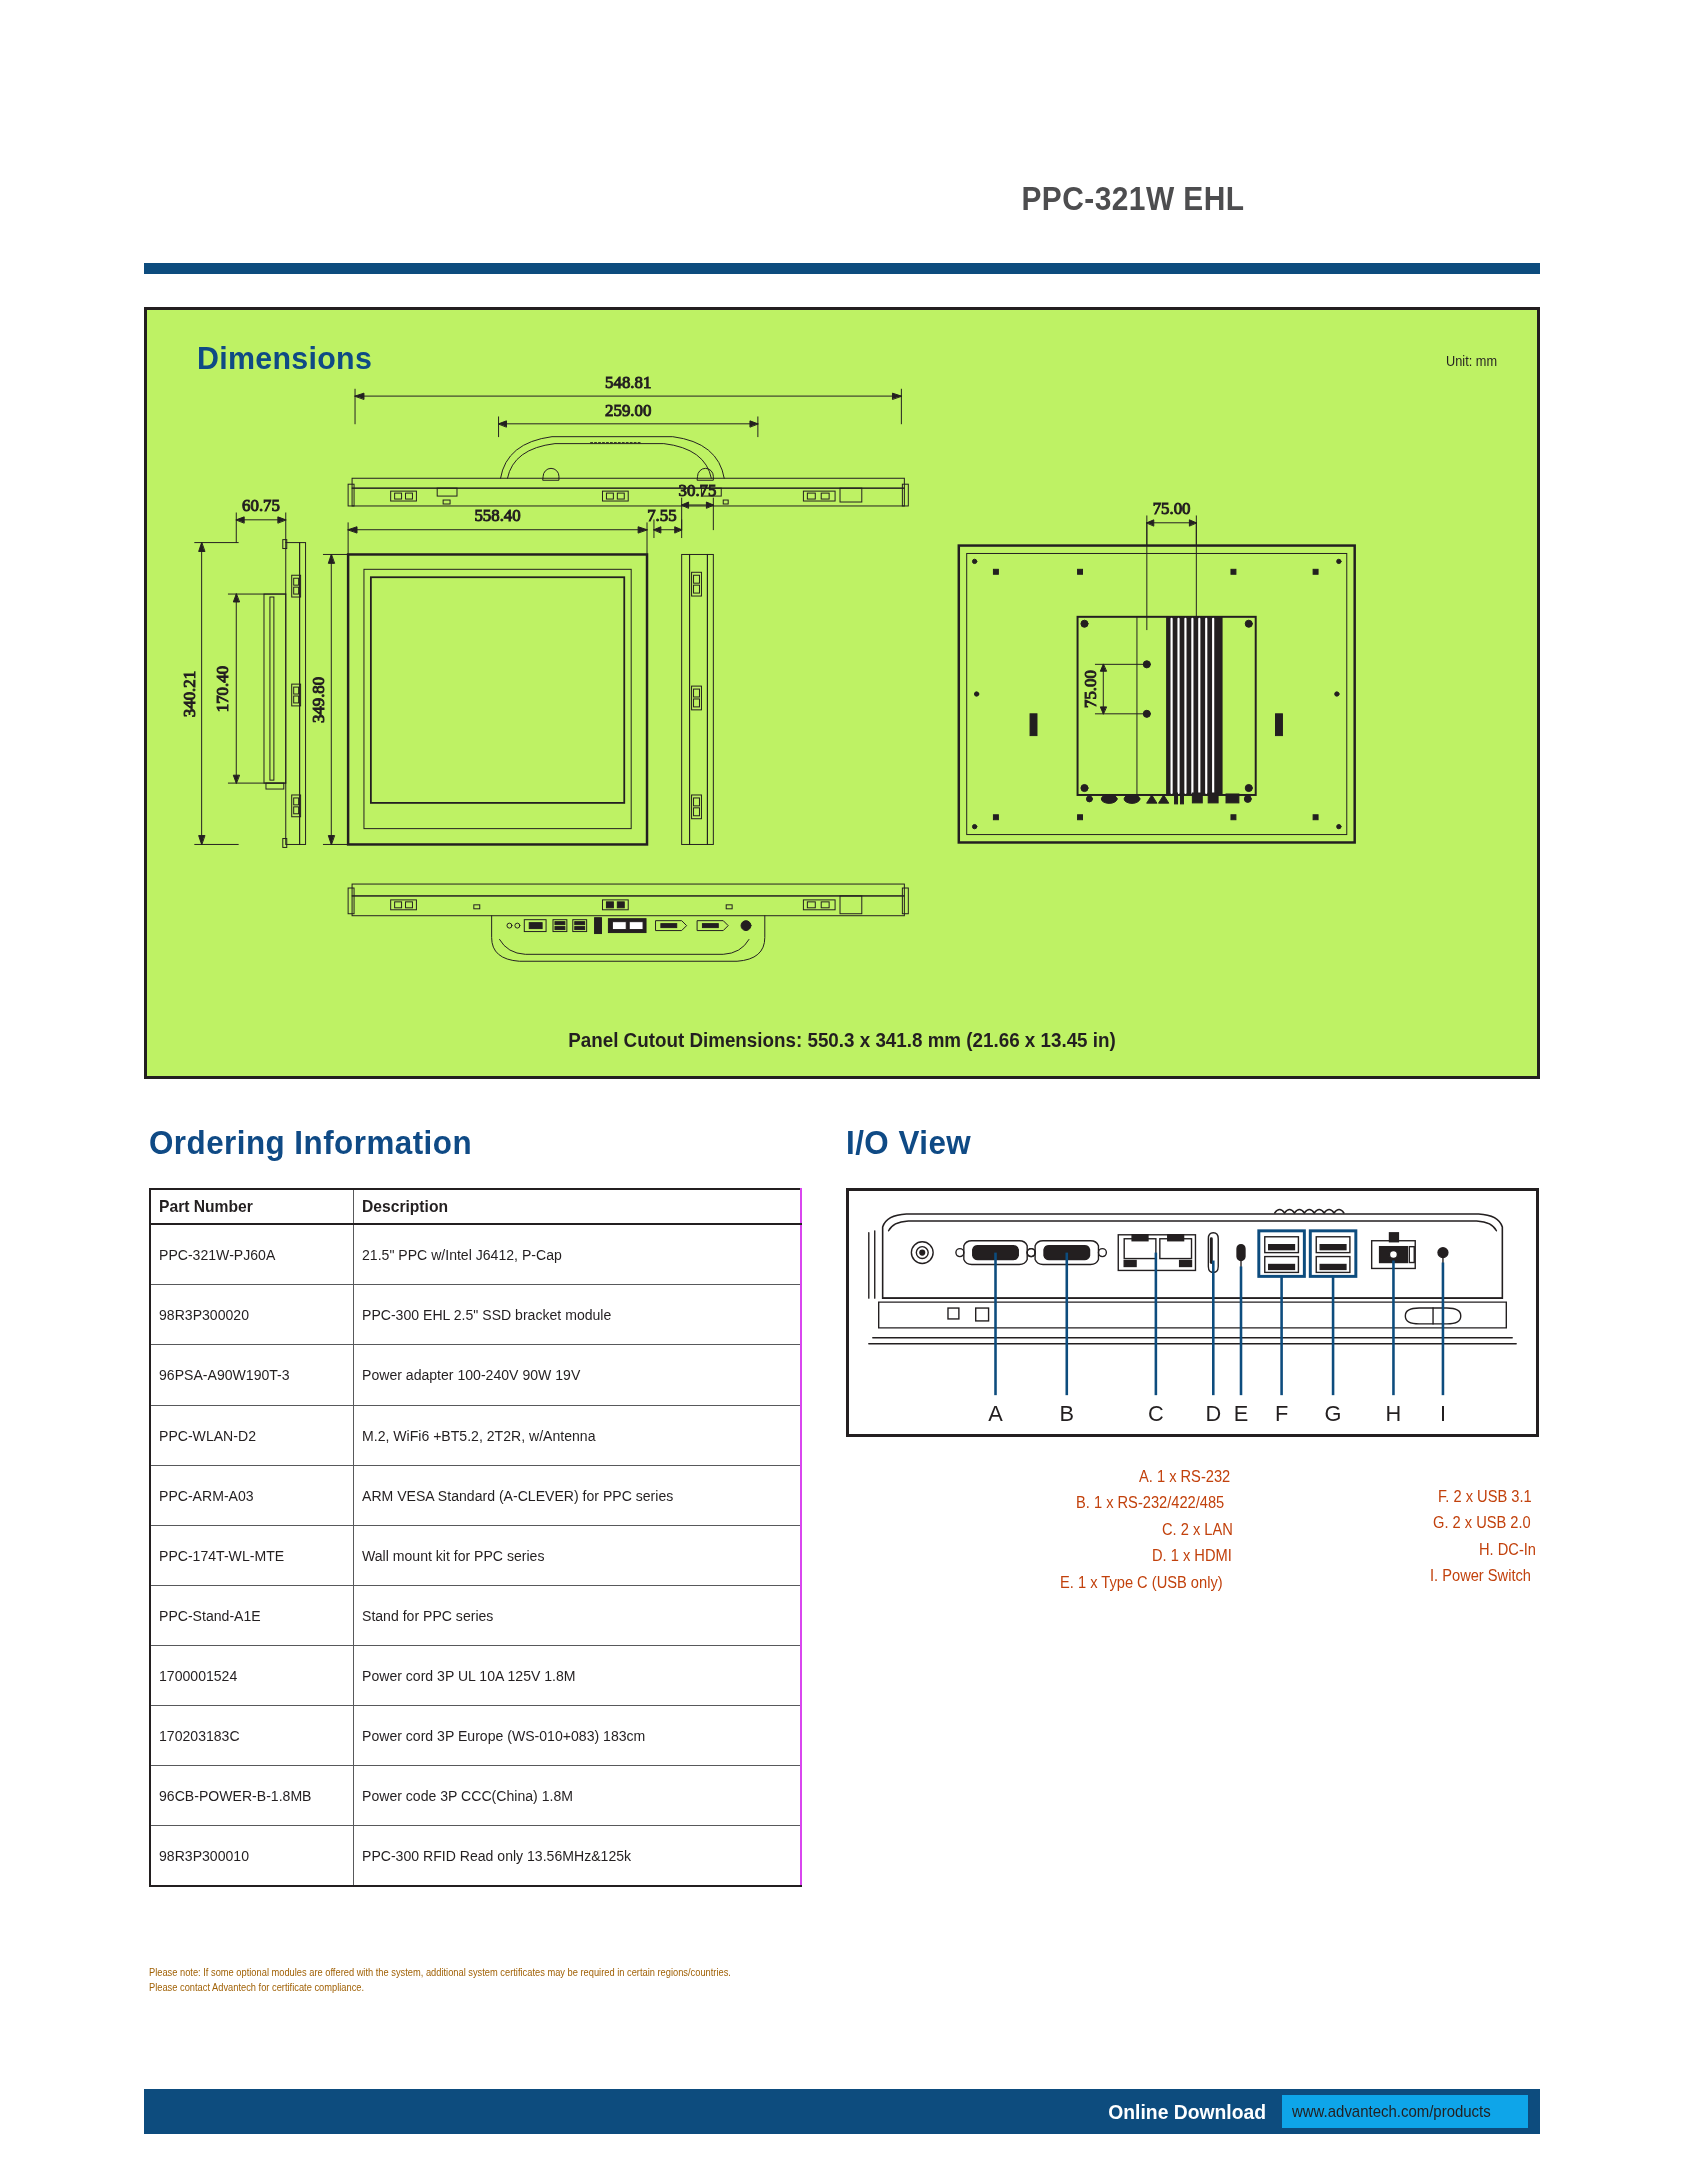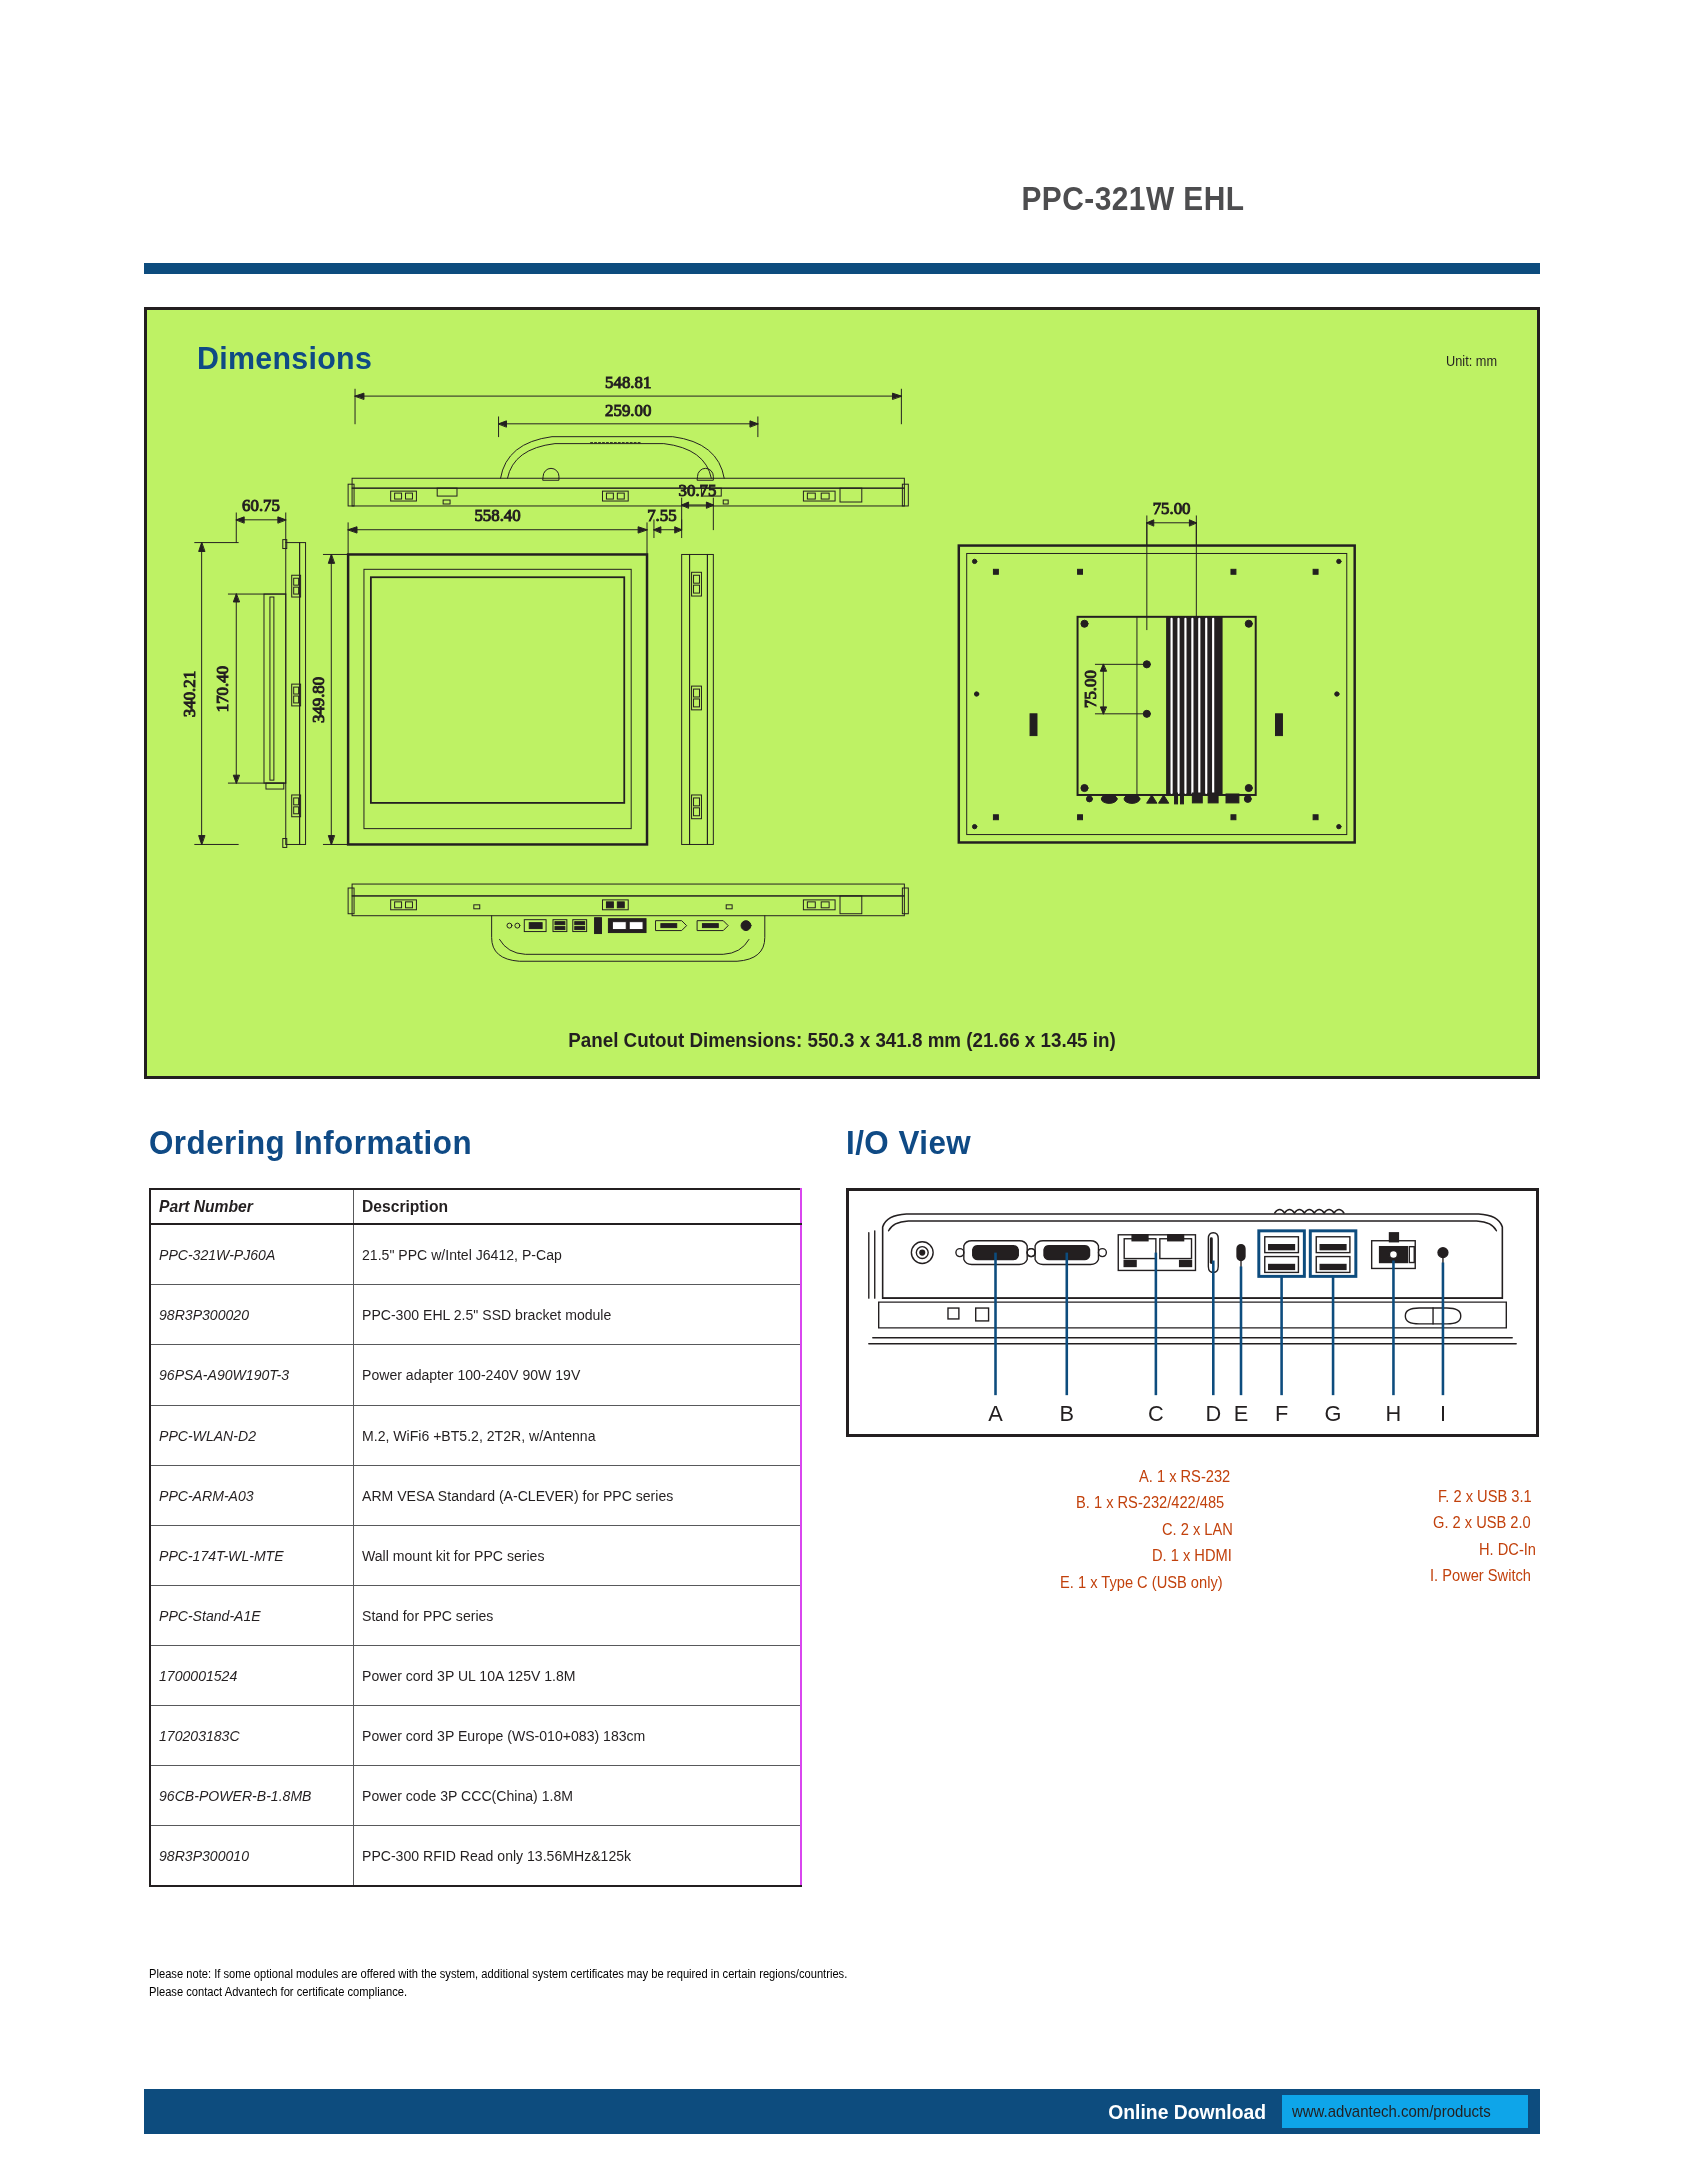--- a/index.html
+++ b/index.html
@@ -91,21 +91,21 @@
     transform-origin:left center;
   }
   .order-table th {
     font-weight:bold; font-size:17px;
     border-top:2px solid #231f20;
     border-bottom:2px solid #231f20;
     padding:6px 8px;
   }
   .order-table th:first-child, .order-table td:first-child { width:203px; }
   .order-table tr:last-child td { border-bottom:2px solid #231f20; }
-  .order-table th:first-child, .order-table td:first-child { border-left:2px solid #231f20;font-style:italic; }
+  .order-table th:first-child, .order-table td:first-child { border-left:2px solid #231f20; }
   .order-table th:last-child, .order-table td:last-child { border-right:2px solid #d946ef; }
   .cell-txt { display:inline-block; transform:scaleX(0.92); transform-origin:left center; }
 
   
   .io-panel {
     position:absolute; left:846px; top:1188px; width:693px; height:249px;
     border:3px solid #231f20;
     background:#fff;
   }
   .io-legend {
@@ -121,21 +121,21 @@
   }
   .io-legend .col.left { width:287px; }
   .io-legend .col.right { width:297px;margin-top:20px; }
   .io-legend .li { white-space:nowrap; }
   .io-legend .li span { display:inline-block; transform:scaleX(0.9); transform-origin:left center; }
 
   
   .footnote {
     position:absolute; left:149px; top:1965px; width:1287px;
     font-family:"Liberation Sans Narrow","Liberation Sans",sans-serif;
-    font-size:12px; line-height:1.5; color:#000000;
+    font-size:10px; line-height:1.5; color:#a16207;
   }
   .footnote div { transform:scaleX(0.93); transform-origin:left center; }
 
   
   .footer-bar {
     position:absolute; left:144px; top:2089px; width:1396px; height:45px;
     background:#0d4c7e;
   }
   .footer-inner {
     position:absolute; right:12px; top:0; height:45px;

